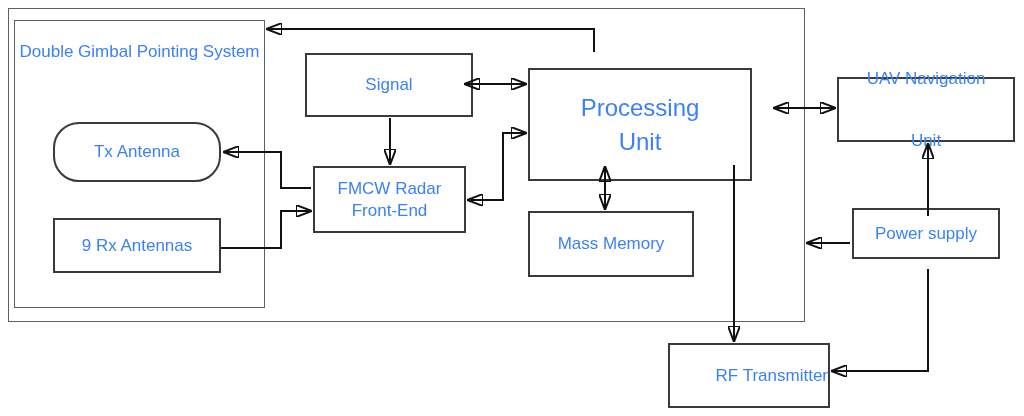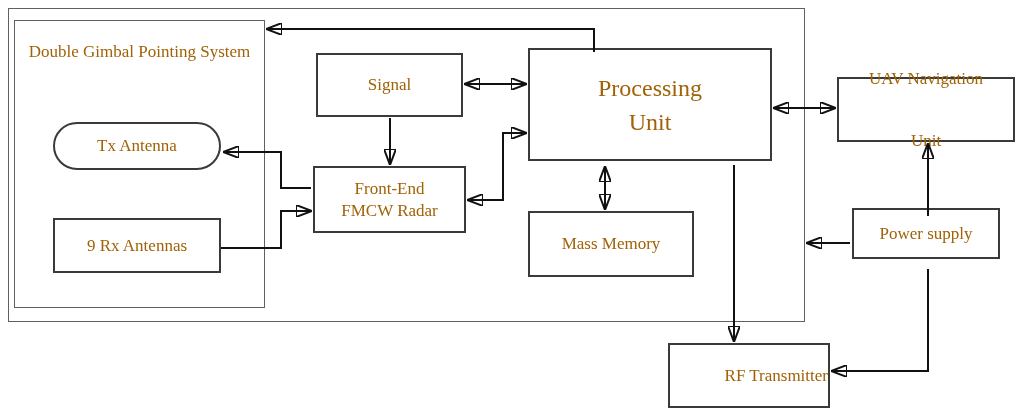--- a/index.html
+++ b/index.html
@@ -1,21 +1,21 @@
 <!DOCTYPE html>
 <html><head>
 <meta charset="utf-8">
 <style>
   html,body{margin:0;padding:0;background:#ffffff;}
   #stage{
     position:relative;
     width:1024px;height:416px;
     background:#ffffff;
-    font-family:Liberation Serif, serif;
-    color:#a16207;
+    font-family:Liberation Sans, sans-serif;
+    color:#3b82f6;
     overflow:hidden;
   }
   .container-frame{
     position:absolute;
     border:1px solid #606060;
     background:transparent;
     box-sizing:border-box;
   }
   .box{
     position:absolute;
@@ -59,38 +59,38 @@
 
   <div class="container-frame" style="left:8px;top:8px;width:797px;height:314px;"></div>
 
   <div class="container-frame" style="left:14px;top:20px;width:251px;height:288px;"></div>
 
   <div class="floating-label" style="left:14px;top:40px;width:251px;">
     <span class="ln">Double Gimbal</span>
     <span class="ln">Pointing System</span>
   </div>
 
-  <div class="box" style="left:53px;top:122px;width:168px;height:48px;border-radius:26px;">
+  <div class="box" style="left:53px;top:122px;width:168px;height:60px;border-radius:26px;">
     <span class="ln">Tx Antenna</span>
   </div>
 
   <div class="box" style="left:53px;top:218px;width:168px;height:55px;">
     <span class="ln">9 Rx Antennas</span>
   </div>
 
-  <div class="box" style="left:316px;top:53px;width:147px;height:64px;">
+  <div class="box" style="left:305px;top:53px;width:168px;height:64px;">
     <span class="ln">Signal</span>
   </div>
 
   <div class="box" style="left:313px;top:166px;width:153px;height:67px;">
+    <span class="ln">FMCW Radar</span>
     <span class="ln">Front-End</span>
-    <span class="ln">FMCW Radar</span>
   </div>
 
-  <div class="box big" style="left:528px;top:48px;width:244px;height:113px;justify-content:center;">
+  <div class="box big" style="left:528px;top:68px;width:224px;height:113px;justify-content:center;">
     <span class="ln">Processing</span>
     <span class="ln">Unit</span>
   </div>
 
   <div class="box" style="left:528px;top:211px;width:166px;height:66px;align-items:center;">
     <span class="ln">Mass Memory</span>
   </div>
 
   <div class="box" style="left:837px;top:77px;width:178px;height:65px;gap:40px;">
     <span class="ln">UAV Navigation</span>

